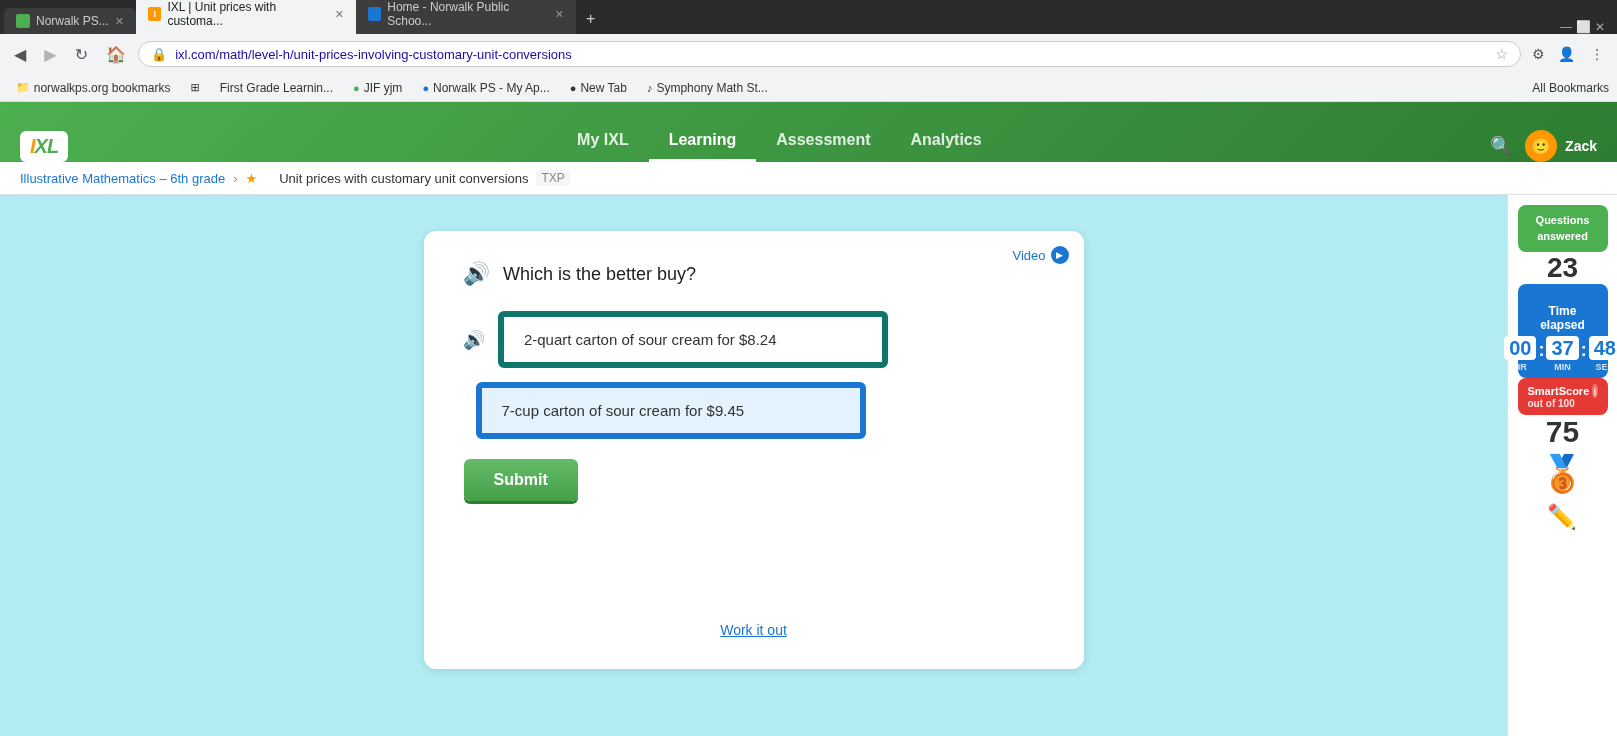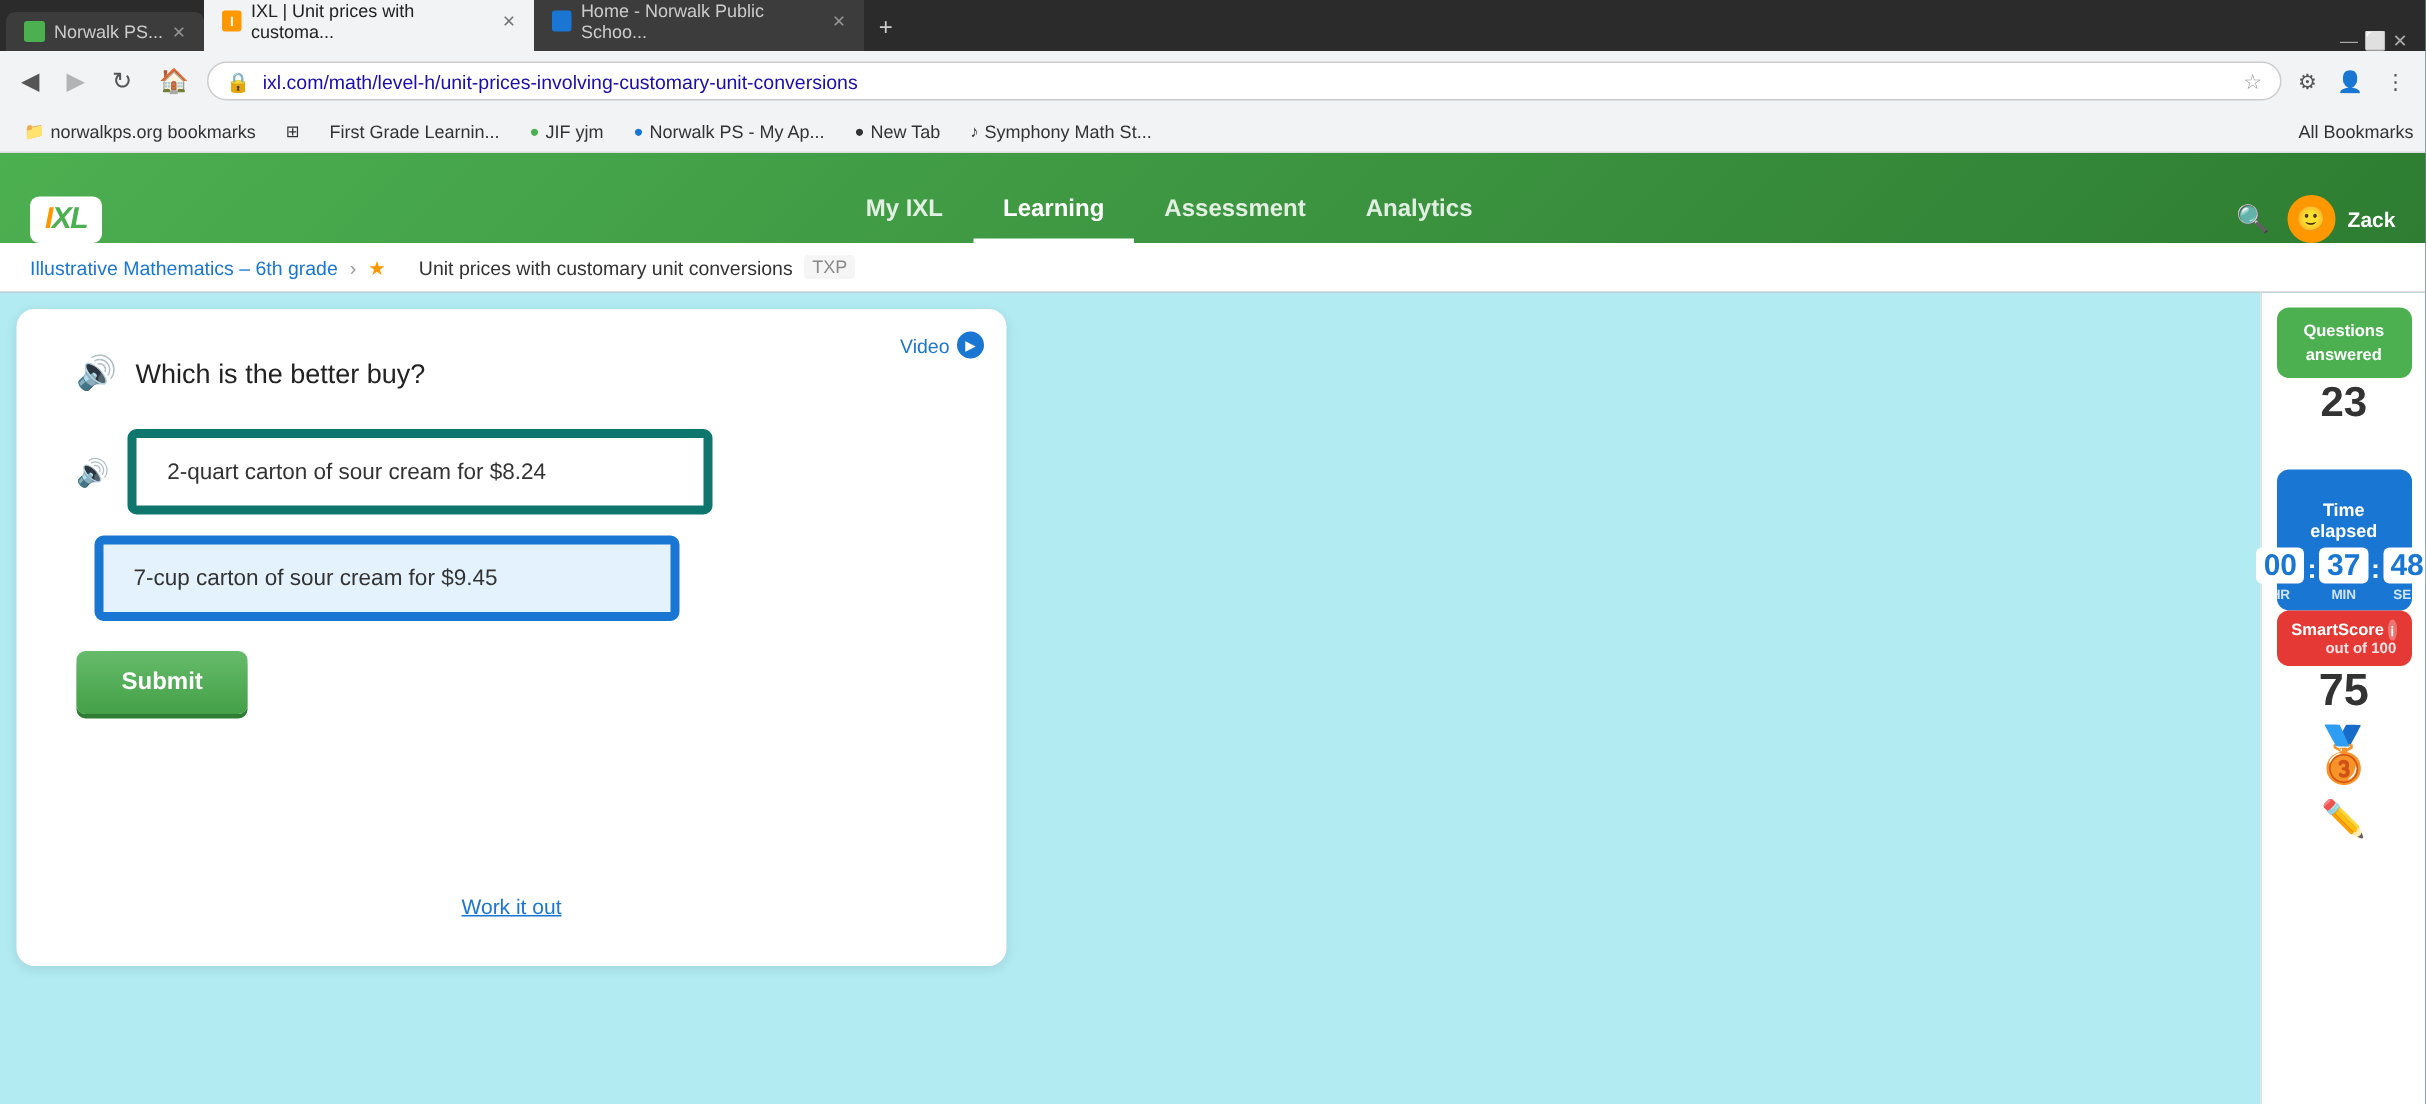--- a/index.html
+++ b/index.html
@@ -41,21 +41,21 @@
     
     .breadcrumb-bar { background: white; padding: 8px 20px; display: flex; align-items: center; gap: 8px; font-size: 13px; border-bottom: 1px solid #e0e0e0; }
     .breadcrumb-link { color: #1976d2; cursor: pointer; }
     .breadcrumb-sep { color: #999; }
     .breadcrumb-star { color: #ff9800; }
     .breadcrumb-current { color: #333; font-weight: 500; margin-left: 14px; }
     .breadcrumb-code { color: #888; font-size: 12px; background: #f5f5f5; padding: 1px 5px; border-radius: 3px; }
 
     
     .main-content { flex: 1; background: #b2ebf2; display: flex; overflow: hidden; }
-    .question-area { flex: 1; display: flex; align-items: flex-start; padding: 11px; }
+    .question-area { flex: 1; display: flex; justify-content: center; align-items: flex-start; padding: 36px; }
     .question-card { background: white; border-radius: 12px; padding: 30px 40px; width: 660px; min-height: 380px; position: relative; box-shadow: 0 2px 8px rgba(0,0,0,0.1); }
 
     .video-btn { position: absolute; top: 15px; right: 15px; display: flex; align-items: center; gap: 5px; color: #1976d2; font-size: 13px; cursor: pointer; }
 
     .question-header { display: flex; align-items: center; gap: 12px; margin-bottom: 24px; }
     .sound-icon { color: #1976d2; font-size: 22px; cursor: pointer; }
     .question-text { font-size: 18px; font-weight: 500; color: #222; }
 
     .option-row { display: flex; align-items: center; gap: 12px; margin-bottom: 14px; }
     .option-sound { color: #1976d2; font-size: 18px; cursor: pointer; }
@@ -65,28 +65,28 @@
     .submit-row { margin-top: 20px; }
     .submit-btn { background: linear-gradient(to bottom, #66bb6a, #43a047); color: white; border: none; padding: 12px 30px; border-radius: 6px; font-size: 16px; font-weight: 700; cursor: pointer; box-shadow: 0 3px 0 #2e7d32; }
 
     .work-it-out { text-align: center; margin-top: 30px; }
     .work-it-out-link { color: #1976d2; font-size: 14px; text-decoration: underline; cursor: pointer; }
 
     
     .right-sidebar { width: 110px; background: white; display: flex; flex-direction: column; align-items: center; padding: 10px 8px; border-left: 1px solid #e0e0e0; }
     .qa-box { background: #4caf50; color: white; text-align: center; padding: 8px 12px; border-radius: 8px; width: 90px; font-size: 12px; font-weight: 600; line-height: 1.3; }
     .qa-number { font-size: 28px; font-weight: 900; color: #333; }
-    .time-box { background: #1976d2; color: white; text-align: center; padding: 6px 11px; border-radius: 8px; width: 90px; font-size: 12px; font-weight: 600; margin-top: 29px; }
+    .time-box { background: #1976d2; color: white; text-align: center; padding: 6px 11px; border-radius: 8px; width: 90px; font-size: 12px; font-weight: 600; }
     .time-display { display: flex; gap: 2px; margin-top: 4px; justify-content: center; }
     .time-unit { display: flex; flex-direction: column; align-items: center; }
     .time-num { font-size: 20px; font-weight: 900; background: white; color: #1976d2; border-radius: 4px; padding: 2px 5px; line-height: 1; }
     .time-label { font-size: 9px; color: rgba(255,255,255,0.8); margin-top: 2px; }
     .time-colon { font-size: 18px; font-weight: 900; padding-top: 4px; }
 
-    .smart-score-box { background: #e53935; color: white; text-align: right; padding: 6px 10px; border-radius: 8px; width: 90px; font-size: 11px; font-weight: 600; }
+    .smart-score-box { background: #e53935; color: white; text-align: left; padding: 6px 10px; border-radius: 8px; width: 90px; font-size: 11px; font-weight: 600; }
     .smart-score-label { font-size: 11px; display: flex; align-items: center; justify-content: center; gap: 3px; }
     .smart-score-number { font-size: 30px; font-weight: 900; color: #333; }
     .medal-icon { font-size: 36px; margin-top: 4px; }
     .pencil-icon { font-size: 24px; color: #1976d2; margin-top: 8px; cursor: pointer; }
 
     .main-wrapper { position: relative; flex: 1; display: flex; overflow: hidden; }
   </style>
 </head>
 <body>
 

